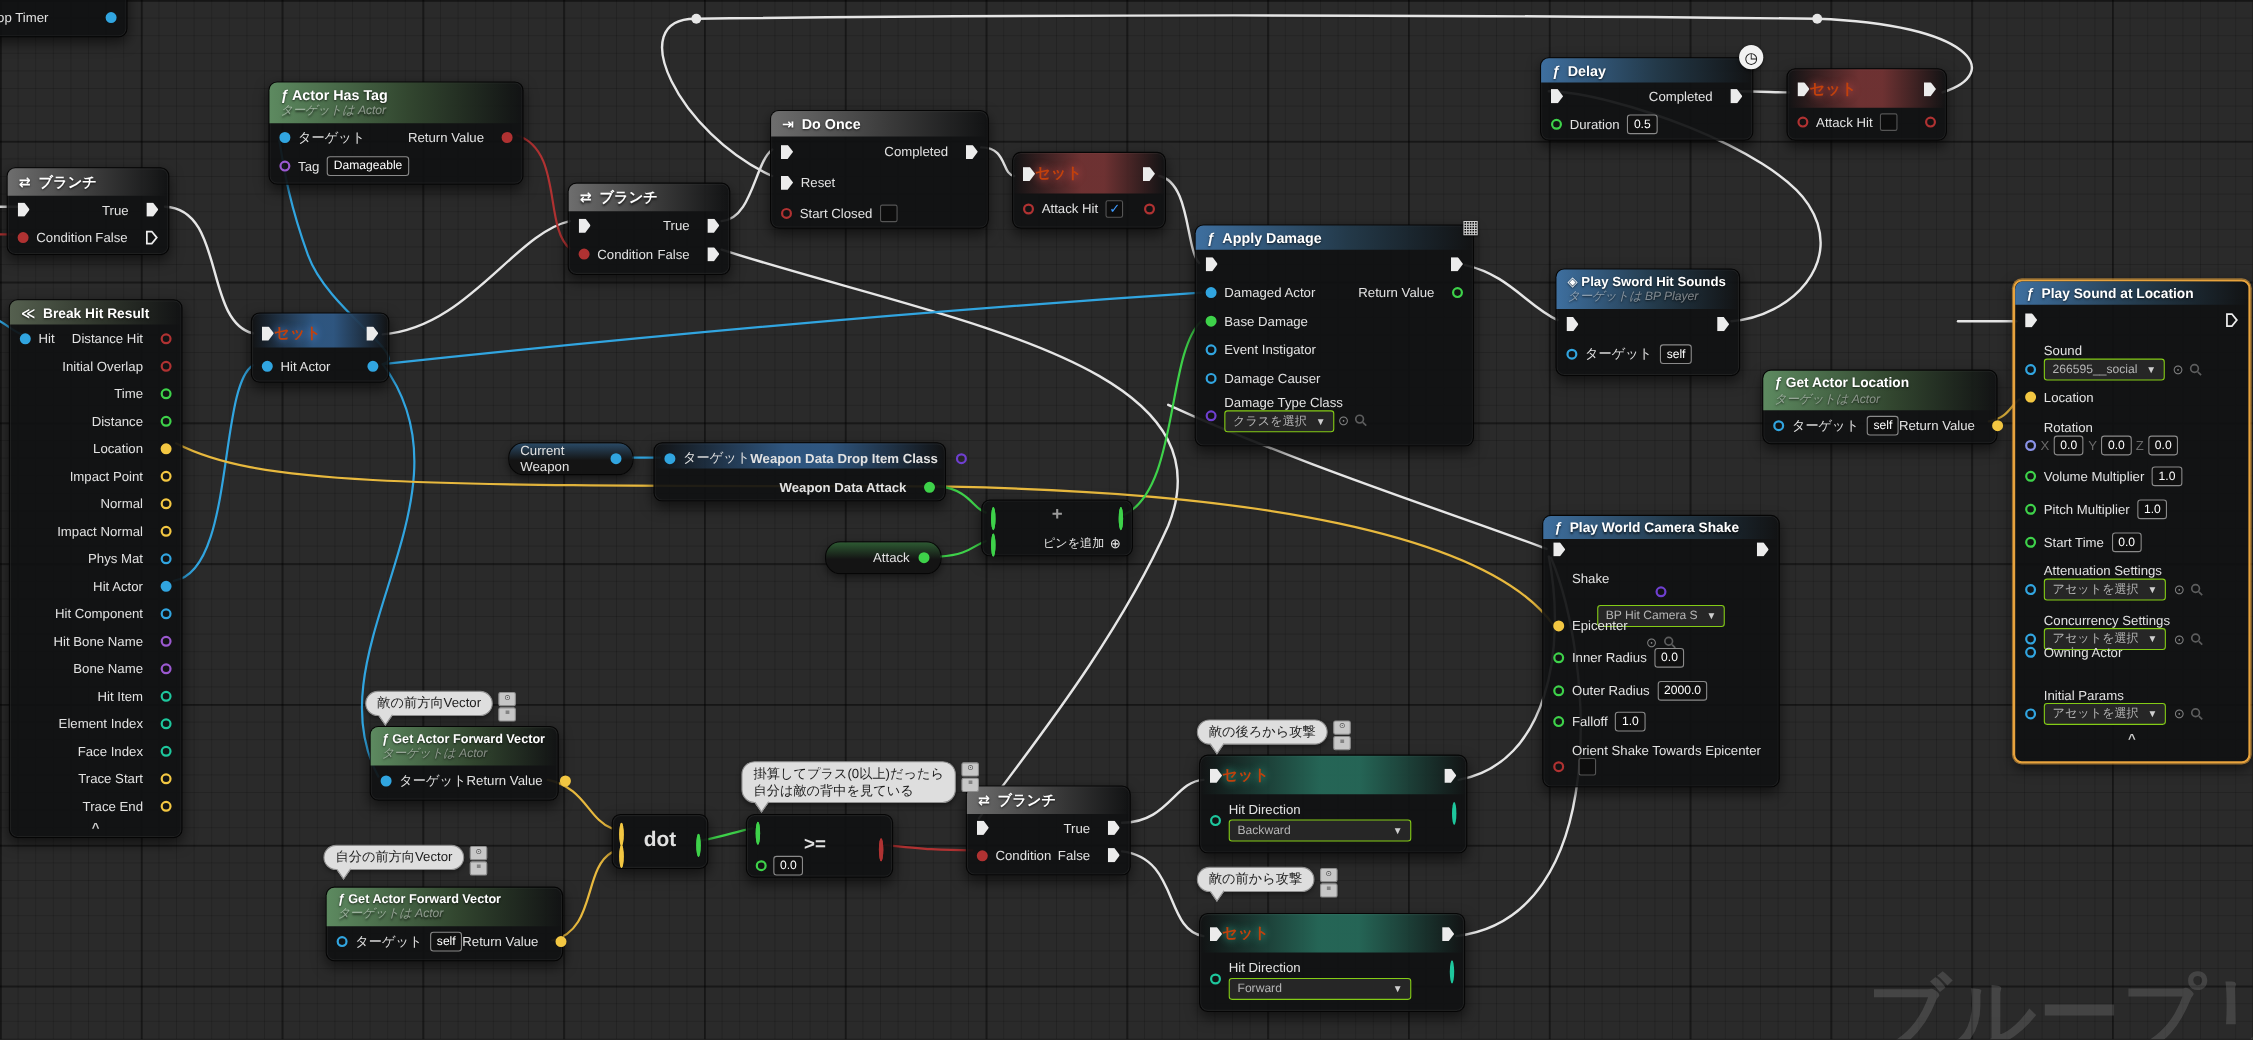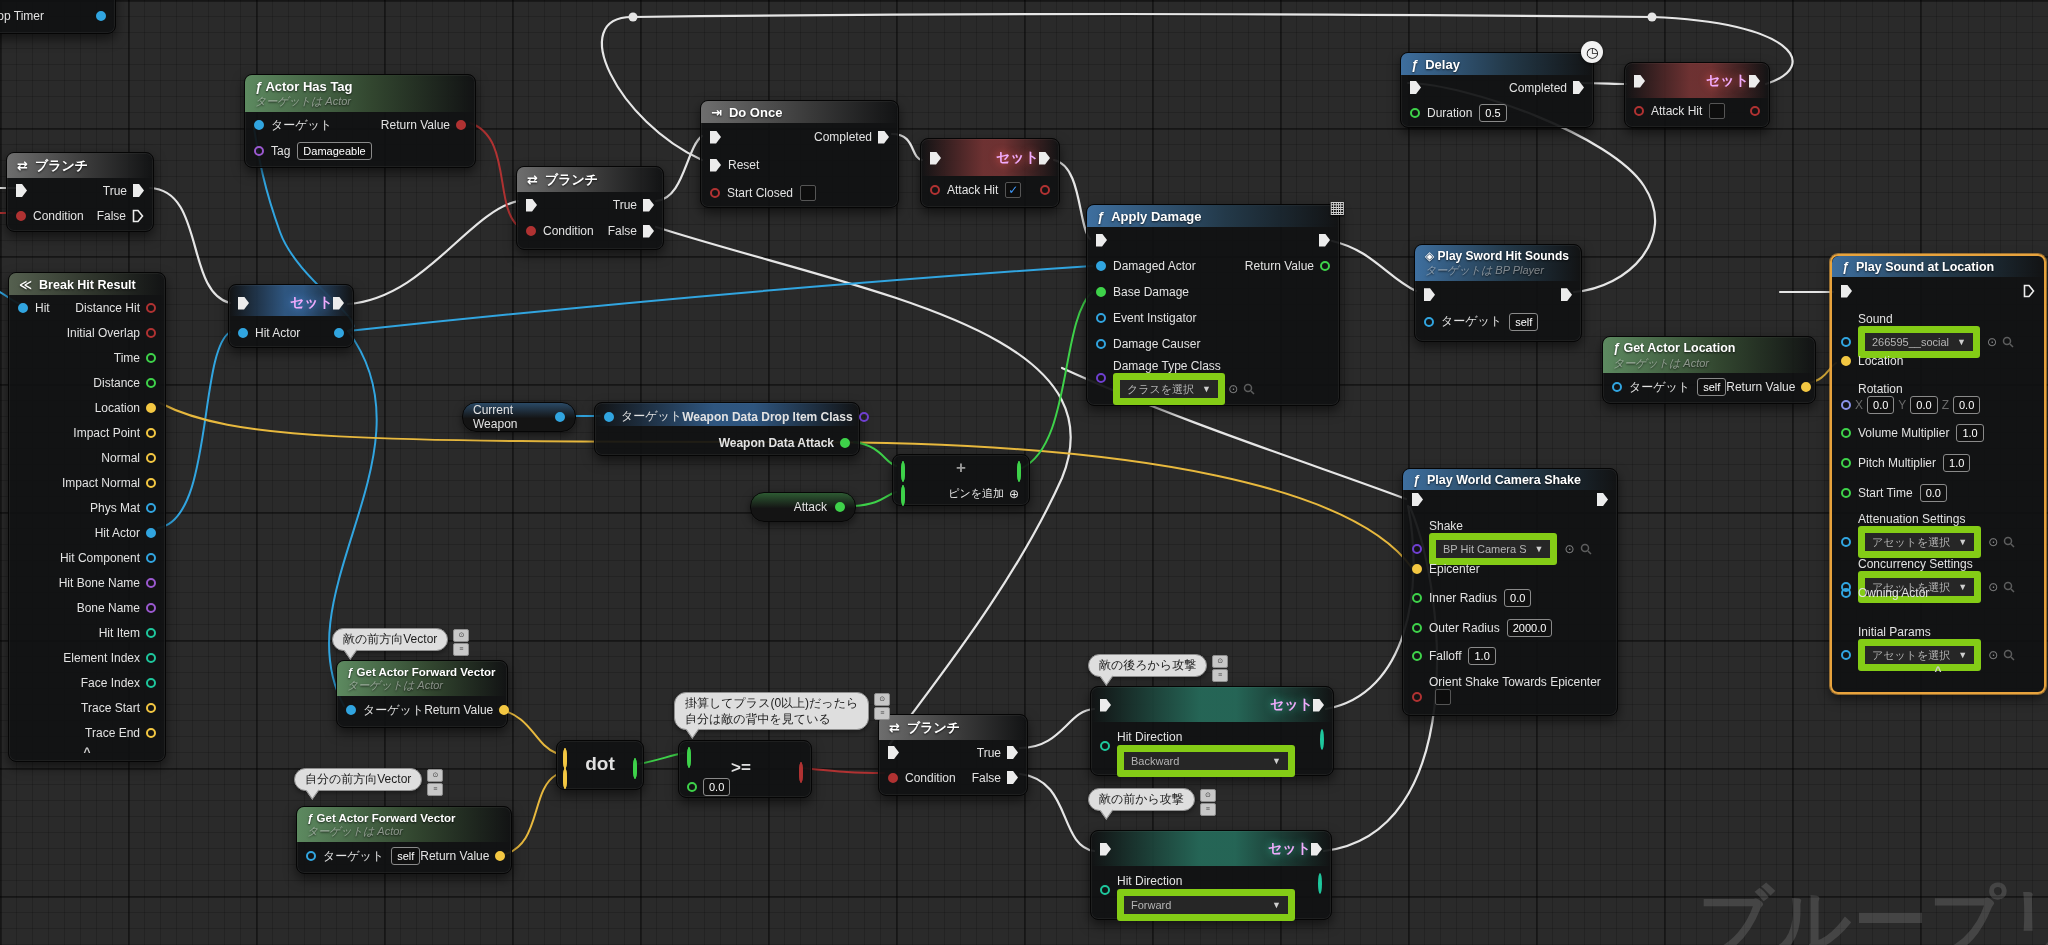--- a/index.html
+++ b/index.html
@@ -21,35 +21,35 @@
   .hdr .ic{font-style:italic;font-weight:bold;}
   .hdr2{display:block;line-height:1.25;}
   .hdr2 .sub{display:block;font-weight:normal;font-style:italic;font-size:11px;color:rgba(255,255,255,.45);}
   .h-blue{background:linear-gradient(90deg,#3e6f9f 0%,#233949 55%,rgba(20,24,28,0) 100%);}
   .h-green{background:linear-gradient(90deg,#5d8a60 0%,#32462f 55%,rgba(22,26,22,0) 100%);}
   .h-red{background:linear-gradient(90deg,#a32424 0%,#5c1414 55%,rgba(30,10,10,0) 100%);}
   .h-gray{background:linear-gradient(90deg,#6e6e6e 0%,#3a3a3a 55%,rgba(30,30,30,0) 100%);}
   .h-olive{background:linear-gradient(90deg,#55604f 0%,#2e342b 55%,rgba(26,28,24,0) 100%);}
   .prow{display:flex;align-items:center;padding:0 9px;font-size:12px;white-space:nowrap;}
   .pl{display:flex;align-items:center;gap:7px;}
-  .pr{display:flex;align-items:center;gap:6px;margin-left:auto;}
+  .pr{display:flex;align-items:center;gap:16px;margin-left:auto;}
   .abs{position:absolute;left:9px;right:9px;display:flex;align-items:center;gap:7px;font-size:12px;white-space:nowrap;}
   .lbl{color:#e2e2e2;}
   .epin{width:11px;height:13px;background:#ececec;clip-path:polygon(0 0,55% 0,100% 50%,55% 100%,0 100%);flex:none;}
   .dp{width:10px;height:10px;border-radius:50%;border:2px solid var(--c);box-sizing:border-box;flex:none;}
   .dp.on{background:var(--c);}
   .c-blue{--c:#31a5e0;}.c-red{--c:#b03232;}.c-green{--c:#3ed24a;}.c-yellow{--c:#f3c742;}
   .c-purple{--c:#9b59d0;}.c-teal{--c:#1ec79d;}.c-lav{--c:#8a93e8;}.c-class{--c:#6f3fd0;}
   .fld{background:#101010;border:1px solid #8a8a8a;border-radius:3px;padding:0 5px;font-size:11px;color:#fff;line-height:16px;}
   .cb{width:14px;height:14px;background:#0d0d0d;border:1px solid #555;border-radius:2px;display:flex;align-items:center;justify-content:center;font-size:12px;color:#3f9bff;font-weight:bold;}
-  .dd{display:inline-flex;align-items:center;gap:8px;background:#262626;border:7px solid #84cc16;border-radius:3px;color:#b5b5b5;font-size:11px;padding:2px 7px;line-height:14px;}
+  .dd{display:inline-flex;align-items:center;gap:8px;background:#262626;border:1px solid #84cc16;border-radius:3px;color:#b5b5b5;font-size:11px;padding:2px 7px;line-height:14px;}
   .dd .chev{font-size:9px;color:#cfcfcf;}
   .ghost{display:inline-flex;gap:6px;color:#6a6a6a;font-size:12px;align-items:center;}
   .cnode .trow{display:flex;align-items:center;padding:0 9px;}
-  .ctitle{flex:1;text-align:right;font-size:14px;font-weight:bold;color:#f0abfc;}
+  .ctitle{flex:1;text-align:left;font-size:14px;font-weight:bold;color:#c2410c;}
   .glow-b{text-shadow:0 0 8px rgba(90,160,255,.9);}
   .glow-r{text-shadow:0 0 8px rgba(255,90,90,.9);}
   .glow-t{text-shadow:0 0 8px rgba(60,230,190,.8);}
   .sheen-b{background:linear-gradient(90deg,rgba(40,110,190,0) 0%,rgba(70,140,215,.55) 45%,rgba(70,140,215,.55) 60%,rgba(40,110,190,0) 100%);border-radius:7px 7px 0 0;}
   .sheen-r{background:linear-gradient(90deg,rgba(190,60,60,0) 0%,rgba(200,80,80,.5) 45%,rgba(200,80,80,.5) 60%,rgba(190,60,60,0) 100%);border-radius:7px 7px 0 0;}
   .sheen-t{background:linear-gradient(90deg,rgba(40,190,150,0) 0%,rgba(60,200,165,.45) 45%,rgba(60,200,165,.45) 60%,rgba(40,190,150,0) 100%);border-radius:7px 7px 0 0;}
   .pill{position:absolute;z-index:2;height:28px;border-radius:14px;background:#141414;border:1px solid #060606;
     display:flex;align-items:center;gap:8px;padding:0 10px;font-size:12px;color:#eee;box-shadow:0 3px 8px rgba(0,0,0,.5);}
   .pill.pb{background:linear-gradient(180deg,#2a4a66 0%,#141414 55%);}
   .pill.pg{background:linear-gradient(180deg,#2d5a32 0%,#141414 55%);}
@@ -698,21 +698,21 @@
       </div>
   <div class="abs" style="top:24px;">
         <span class="epin"></span>
     <span class="pr">
           <span class="epin"></span>
         </span>
       </div>
   <div class="abs" style="top:50px;left:26px;">
         <span class="lbl">Shake</span>
       </div>
-  <div class="abs" style="top:64px;">
+  <div class="abs" style="top:64px;flex-direction:column;">
         <span class="dp c-class"></span>
     <span class="dd">
           <span>BP Hit Camera S</span>
           <span class="chev">▼</span>
         </span>
     <span class="srch">
           <span>⊙</span>
           <svg width="12" height="12">
             <circle cx="5" cy="5" r="3.5" fill="none" stroke="#9a9a9a" stroke-width="1.5"></circle>
             <line x1="8" y1="8" x2="11" y2="11" stroke="#9a9a9a" stroke-width="1.5"></line>

